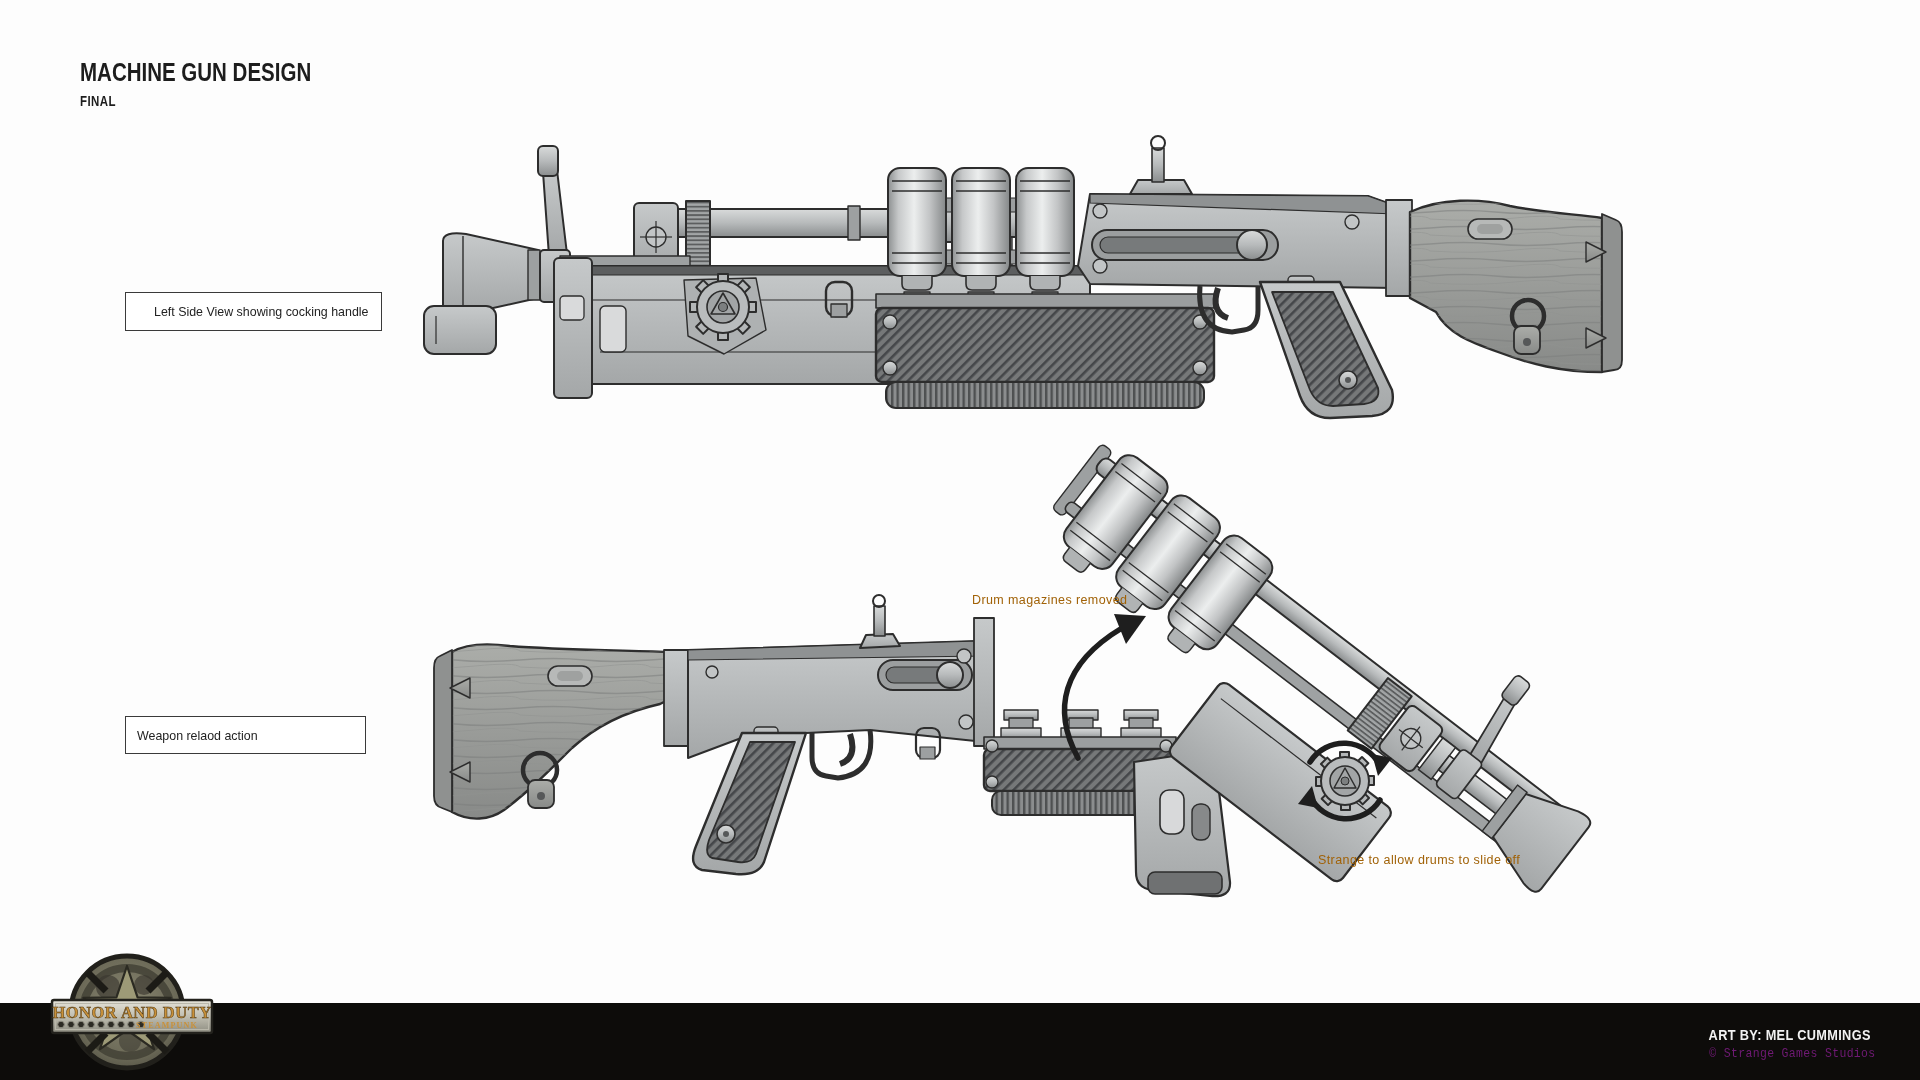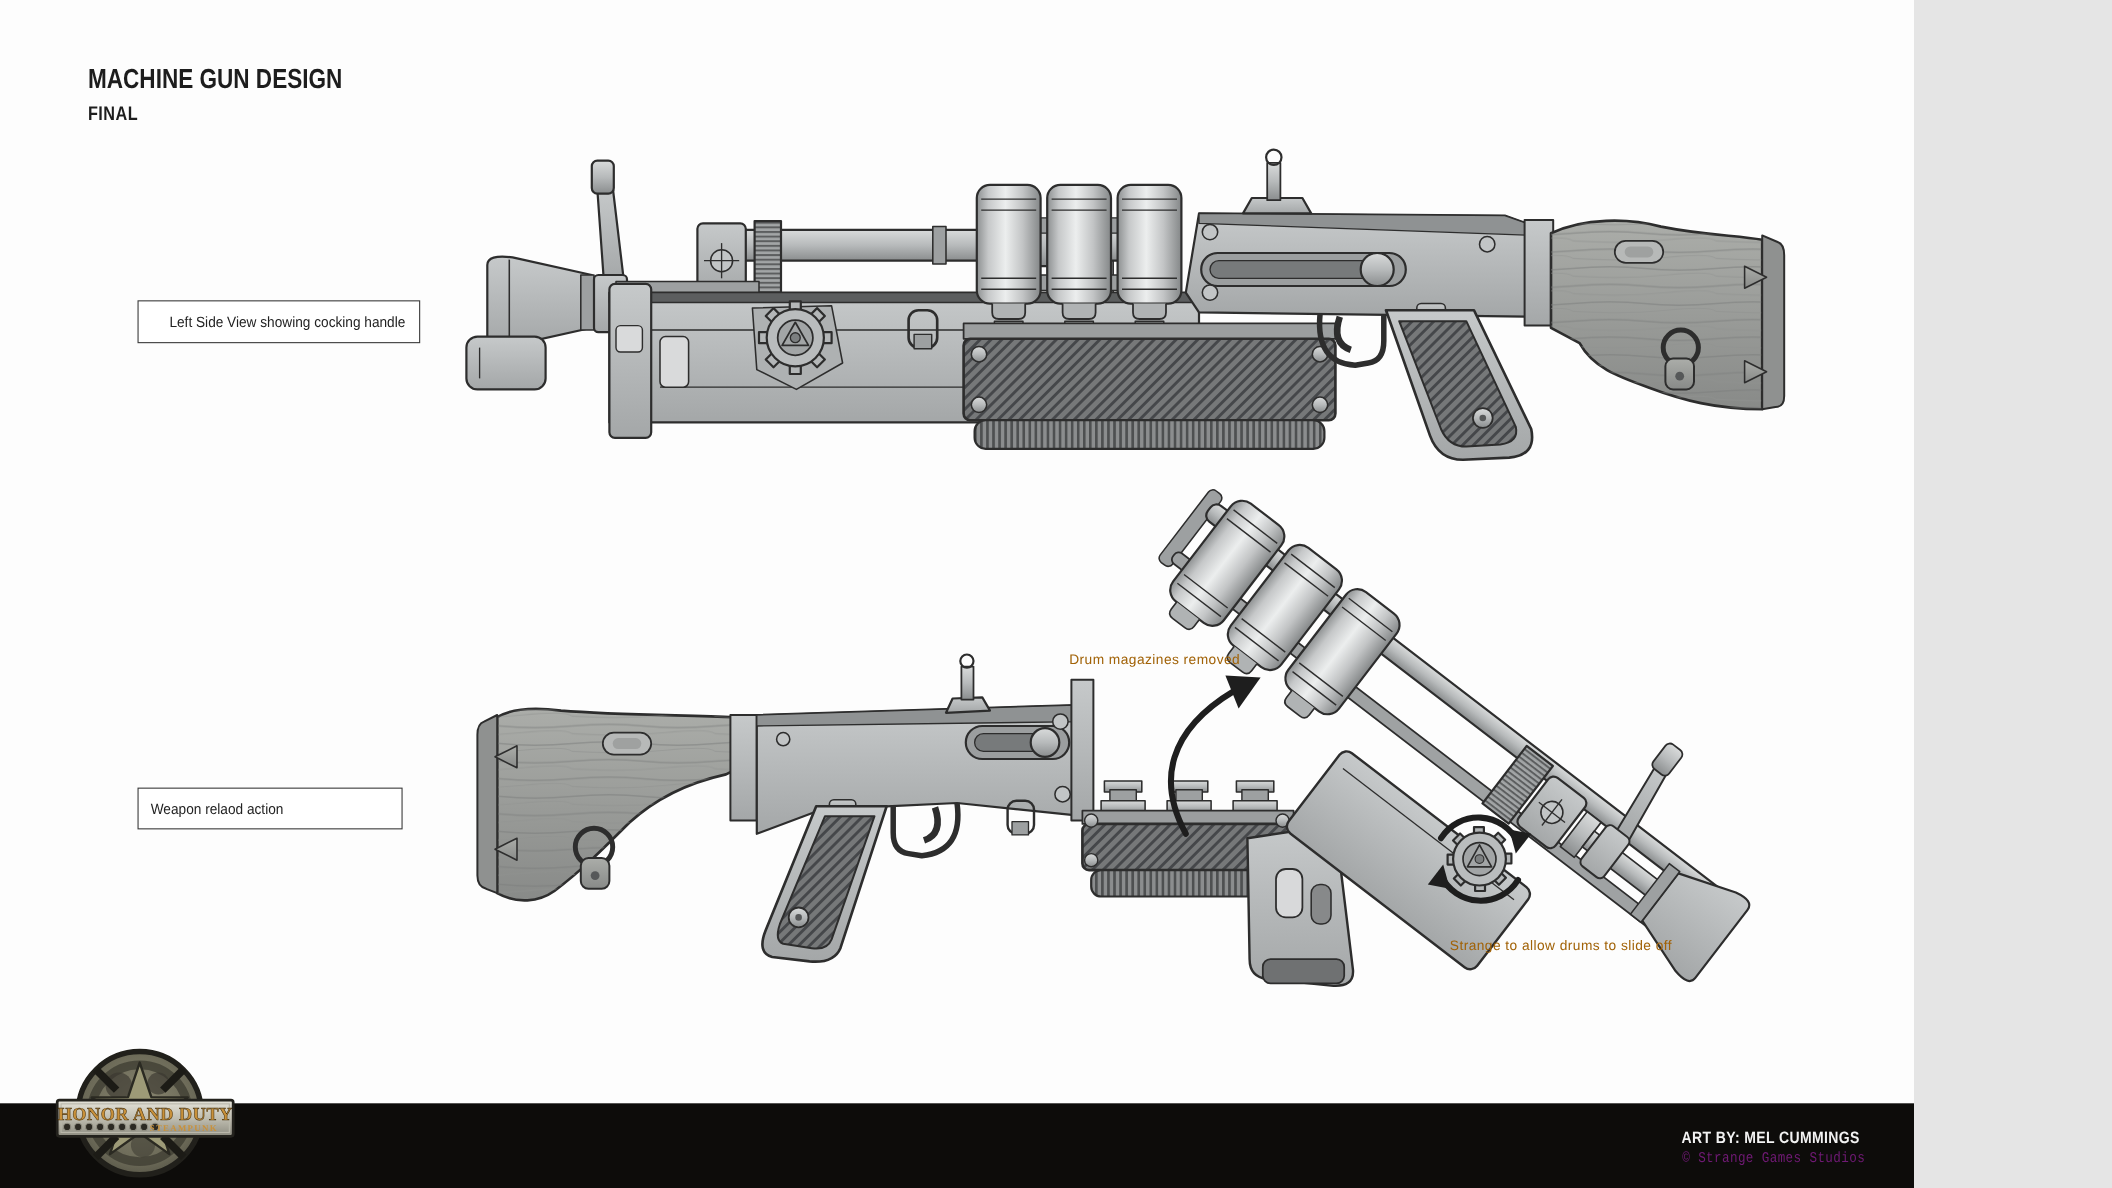--- a/index.html
+++ b/index.html
@@ -1,25 +1,25 @@
 <!DOCTYPE html>
 <html><head>
 <meta charset="utf-8">
 <style>
   html,body{margin:0;padding:0;background:#e5e5e5;}
-  .canvas{position:relative;width:1740px;height:1080px;background:#fdfdfd;overflow:hidden;
+  .canvas{position:relative;width:1920px;height:1080px;background:#fdfdfd;overflow:hidden;
           font-family:"Liberation Sans",sans-serif;color:#1d1d1d;}
   .hdr{position:absolute;left:80px;top:60px;}
   .hdr h1{margin:0;font-size:25px;font-weight:bold;letter-spacing:0px;line-height:1;}
-  .hdr .sub{margin-top:8px;font-size:18px;font-weight:bold;letter-spacing:.5px;}
+  .hdr .sub{margin-top:8px;font-size:14px;font-weight:bold;letter-spacing:.5px;}
   .cond{display:inline-block;transform:scaleX(.82);transform-origin:left center;white-space:nowrap;}
   .cond2{display:inline-block;transform:scaleX(.92);transform-origin:left center;white-space:nowrap;}
   .view-label{position:absolute;border:1.6px solid #3a3a3a;background:#ffffff;
               display:flex;align-items:center;padding-left:11px;font-size:13.5px;color:#222;}
-  .vl1{left:125px;top:273px;width:227px;height:37px;padding-left:28px;}
+  .vl1{left:125px;top:292px;width:227px;height:37px;padding-left:28px;}
   .vl2{left:125px;top:716px;width:228px;height:36px;text-align:center;}
   .anno{position:absolute;font-size:12.5px;font-weight:normal;letter-spacing:.4px;color:#a16207;white-space:nowrap;}
   .an1{left:972px;top:593px;}
   .an2{left:1318px;top:853px;}
   .footer-bar{position:absolute;left:0;top:1003px;width:1920px;height:77px;background:#0d0c0a;}
   .credits{position:absolute;right:44px;top:1026px;}
   .credits .artist{color:#f2f2f2;font-size:15px;font-weight:bold;letter-spacing:.4px;}
   .credits .studio{color:#701a75;font-size:13.5px;margin-top:3px;font-family:Liberation Mono, monospace;letter-spacing:.4px;}
   .condR{display:inline-block;transform:scaleX(.85);transform-origin:right center;white-space:nowrap;}
   .art{position:absolute;left:0;top:0;}

